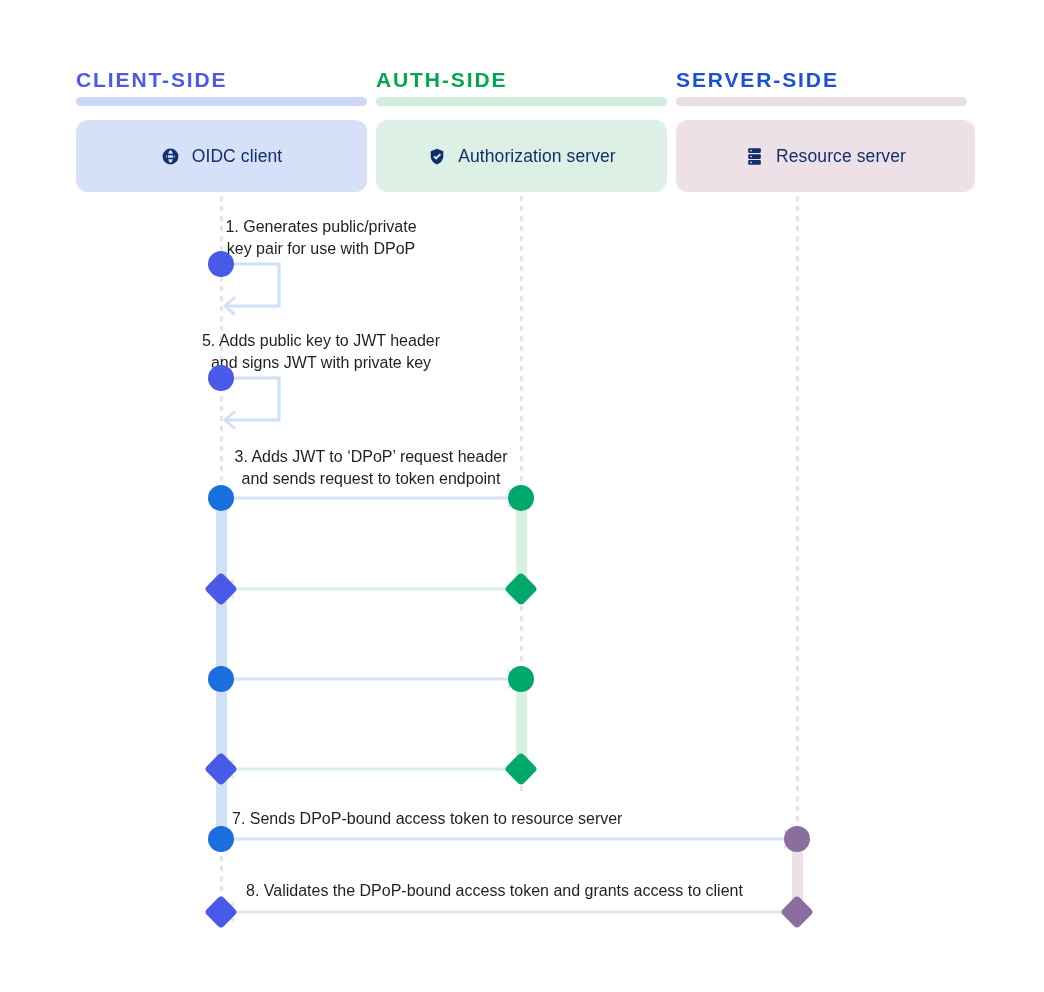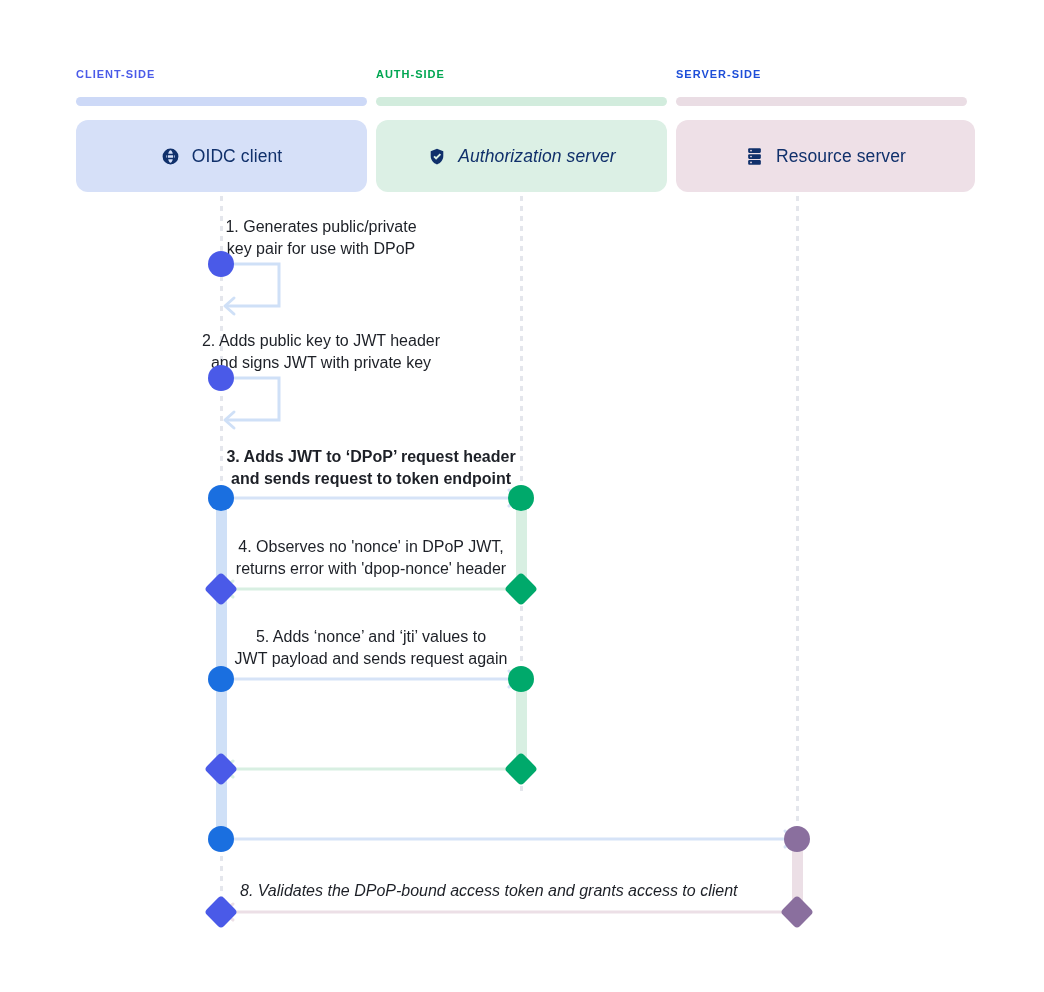--- a/index.html
+++ b/index.html
@@ -14,21 +14,21 @@
     background: #ffffff;
     border-radius: 40px;
     overflow: hidden;
     font-family: "Liberation Sans", sans-serif;
     -webkit-font-smoothing: antialiased;
   }
 
   
   .col-head {
     position: absolute;
-    font-size: 11px;
+    font-size: 21px;
     font-weight: bold;
     letter-spacing: 0.09em;
     white-space: nowrap;
   }
   .col-accent {
     position: absolute;
     height: 9px;
     border-radius: 5px;
   }
   .col-box {
@@ -118,21 +118,21 @@
     <span class="col-icon">
       <svg width="19" height="19" viewBox="0 0 24 24" fill="#10306b">
         <path d="M12 2a10 10 0 1 0 0 20 10 10 0 0 0 0-20zm0 2.2c1.1 0 2.3 1.7 2.85 4.3H9.15C9.7 5.9 10.9 4.2 12 4.2zM8.75 10.5h6.5c.07.5.1 1 .1 1.5s-.03 1-.1 1.5h-6.5A12 12 0 0 1 8.65 12c0-.5.03-1 .1-1.5zm-2.1 0h.58c-.06.5-.08 1-.08 1.5s.02 1 .08 1.5h-.58A8 8 0 0 1 6.3 12c0-.5.12-1 .35-1.5zm10.02 0h.58c.23.5.35 1 .35 1.5s-.12 1-.35 1.5h-.58c.06-.5.08-1 .08-1.5s-.02-1-.08-1.5zM9.15 15.5h5.7C14.3 18.1 13.1 19.8 12 19.8s-2.3-1.7-2.85-4.3z"></path>
       </svg>
     </span>
     <span class="col-box-label">OIDC client</span>
   </div>
 
   <div class="col-head" style="left:376px; top:68px; color:#00a651;">AUTH-SIDE</div>
   <div class="col-accent" style="left:376px; top:97px; width:291px; background:#d2ecdd;"></div>
-  <div class="col-box" style="left:376px; top:120px; width:291px; background:#dcf0e5;font-style:italic;">
+  <div class="col-box" style="left:376px; top:120px; width:291px; background:#dcf0e5;">
     <span class="col-icon">
       <svg width="18" height="19" viewBox="0 0 24 24" fill="#10306b">
         <path d="M12 1.8 3.6 5v6.4c0 5.2 3.6 9.9 8.4 11.1 4.8-1.2 8.4-5.9 8.4-11.1V5L12 1.8zm-1.2 14.4-3.6-3.6 1.7-1.7 1.9 1.9 4.9-4.9 1.7 1.7-6.6 6.6z"></path>
       </svg>
     </span>
     <span class="col-box-label">Authorization server</span>
   </div>
 
   <div class="col-head" style="left:676px; top:68px; color:#1d4ed8;">SERVER-SIDE</div>
   <div class="col-accent" style="left:676px; top:97px; width:291px; background:#eadde4;"></div>
@@ -169,70 +169,67 @@
   <div class="activation" style="left:797px; top:839px; height:73px; background:#ecdfe6;"></div>
 
   <div class="step-text" style="left:146px; top:216px; width:350px;">1. Generates public/private
 key pair for use with DPoP</div>
   <svg class="arrow-svg" style="left:221px; top:264px; width:90px; height:60px;" viewBox="0 0 90 60">
     <path d="M0 0 H58 V42 H6" fill="none" stroke="#cfe0f7" stroke-width="3"></path>
     <path d="M13 34 L4 42 L13 50" fill="none" stroke="#cfe0f7" stroke-width="3" stroke-linecap="round" stroke-linejoin="round"></path>
   </svg>
   <div class="marker circle" style="left:221px; top:264px; background:#4a5ae8;"></div>
 
-  <div class="step-text" style="left:146px; top:330px; width:350px;">2. Adds public key to JWT header
+  <div class="step-text" style="left:146px; top:330px; width:350px;">5. Adds public key to JWT header
 and signs JWT with private key</div>
   <svg class="arrow-svg" style="left:221px; top:378px; width:90px; height:60px;" viewBox="0 0 90 60">
     <path d="M0 0 H58 V42 H6" fill="none" stroke="#cfe0f7" stroke-width="3"></path>
     <path d="M13 34 L4 42 L13 50" fill="none" stroke="#cfe0f7" stroke-width="3" stroke-linecap="round" stroke-linejoin="round"></path>
   </svg>
   <div class="marker circle" style="left:221px; top:378px; background:#4a5ae8;"></div>
 
-  <div class="step-text" style="left:196px; top:446px; width:350px;font-weight:bold;">3. Adds JWT to ‘DPoP’ request header
+  <div class="step-text" style="left:196px; top:446px; width:350px;">3. Adds JWT to ‘DPoP’ request header
 and sends request to token endpoint</div>
   <svg class="arrow-svg" style="left:221px; top:488px; width:300px; height:20px;" viewBox="0 0 300 20">
     <line x1="0" y1="10" x2="298" y2="10" stroke="#d6e3f7" stroke-width="3"></line>
     <path d="M288 2 L298 10 L288 18" fill="none" stroke="#d6e3f7" stroke-width="3" stroke-linecap="round" stroke-linejoin="round"></path>
   </svg>
   <div class="marker circle" style="left:221px; top:498px; background:#1a6fe0;"></div>
   <div class="marker circle" style="left:521px; top:498px; background:#00a96b;"></div>
 
-  <div class="step-text" style="left:196px; top:536px; width:350px;">4. Observes no 'nonce' in DPoP JWT,
-returns error with 'dpop-nonce' header</div>
   <svg class="arrow-svg" style="left:221px; top:579px; width:300px; height:20px;" viewBox="0 0 300 20">
     <line x1="2" y1="10" x2="300" y2="10" stroke="#d8efe2" stroke-width="3"></line>
     <path d="M12 2 L2 10 L12 18" fill="none" stroke="#d8efe2" stroke-width="3" stroke-linecap="round" stroke-linejoin="round"></path>
   </svg>
   <div class="marker diamond" style="left:521px; top:589px; background:#00a96b;"></div>
   <div class="marker diamond" style="left:221px; top:589px; background:#4a5ae8;"></div>
 
-  <div class="step-text" style="left:196px; top:626px; width:350px;">5. Adds ‘nonce’ and ‘jti’ values to
-JWT payload and sends request again</div>
   <svg class="arrow-svg" style="left:221px; top:669px; width:300px; height:20px;" viewBox="0 0 300 20">
     <line x1="0" y1="10" x2="298" y2="10" stroke="#d6e3f7" stroke-width="3"></line>
     <path d="M288 2 L298 10 L288 18" fill="none" stroke="#d6e3f7" stroke-width="3" stroke-linecap="round" stroke-linejoin="round"></path>
   </svg>
   <div class="marker circle" style="left:221px; top:679px; background:#1a6fe0;"></div>
   <div class="marker circle" style="left:521px; top:679px; background:#00a96b;"></div>
 
   <svg class="arrow-svg" style="left:221px; top:759px; width:300px; height:20px;" viewBox="0 0 300 20">
     <line x1="2" y1="10" x2="300" y2="10" stroke="#d8efe2" stroke-width="3"></line>
     <path d="M12 2 L2 10 L12 18" fill="none" stroke="#d8efe2" stroke-width="3" stroke-linecap="round" stroke-linejoin="round"></path>
   </svg>
   <div class="marker diamond" style="left:521px; top:769px; background:#00a96b;"></div>
   <div class="marker diamond" style="left:221px; top:769px; background:#4a5ae8;"></div>
 
+  <div class="step-text left" style="left:232px; top:808px; width:620px;">7. Sends DPoP-bound access token to resource server</div>
   <svg class="arrow-svg" style="left:221px; top:829px; width:576px; height:20px;" viewBox="0 0 576 20">
     <line x1="0" y1="10" x2="574" y2="10" stroke="#d6e3f7" stroke-width="3"></line>
     <path d="M564 2 L574 10 L564 18" fill="none" stroke="#d6e3f7" stroke-width="3" stroke-linecap="round" stroke-linejoin="round"></path>
   </svg>
   <div class="marker circle" style="left:221px; top:839px; background:#1a6fe0;"></div>
   <div class="marker circle" style="left:797px; top:839px; background:#8a6f9e;"></div>
 
-  <div class="step-text left" style="left:240px; top:880px; width:680px;font-style:italic;">8. Validates the DPoP-bound access token and grants access to client</div>
+  <div class="step-text left" style="left:246px; top:880px; width:680px;">8. Validates the DPoP-bound access token and grants access to client</div>
   <svg class="arrow-svg" style="left:221px; top:902px; width:576px; height:20px;" viewBox="0 0 576 20">
     <line x1="2" y1="10" x2="576" y2="10" stroke="#ecdfe6" stroke-width="3"></line>
     <path d="M12 2 L2 10 L12 18" fill="none" stroke="#ecdfe6" stroke-width="3" stroke-linecap="round" stroke-linejoin="round"></path>
   </svg>
   <div class="marker diamond" style="left:797px; top:912px; background:#8a6f9e;"></div>
   <div class="marker diamond" style="left:221px; top:912px; background:#4a5ae8;"></div>
 
 </div>
 
 </body></html>

